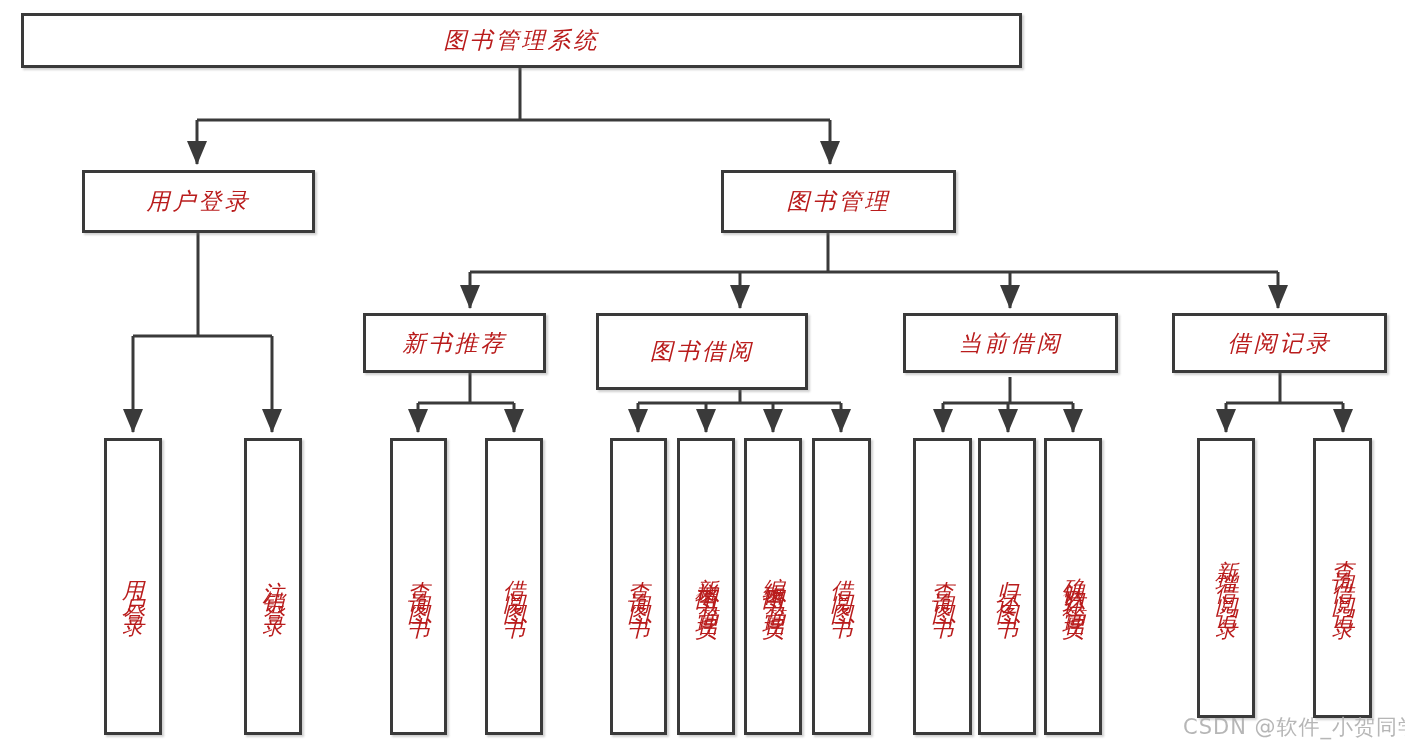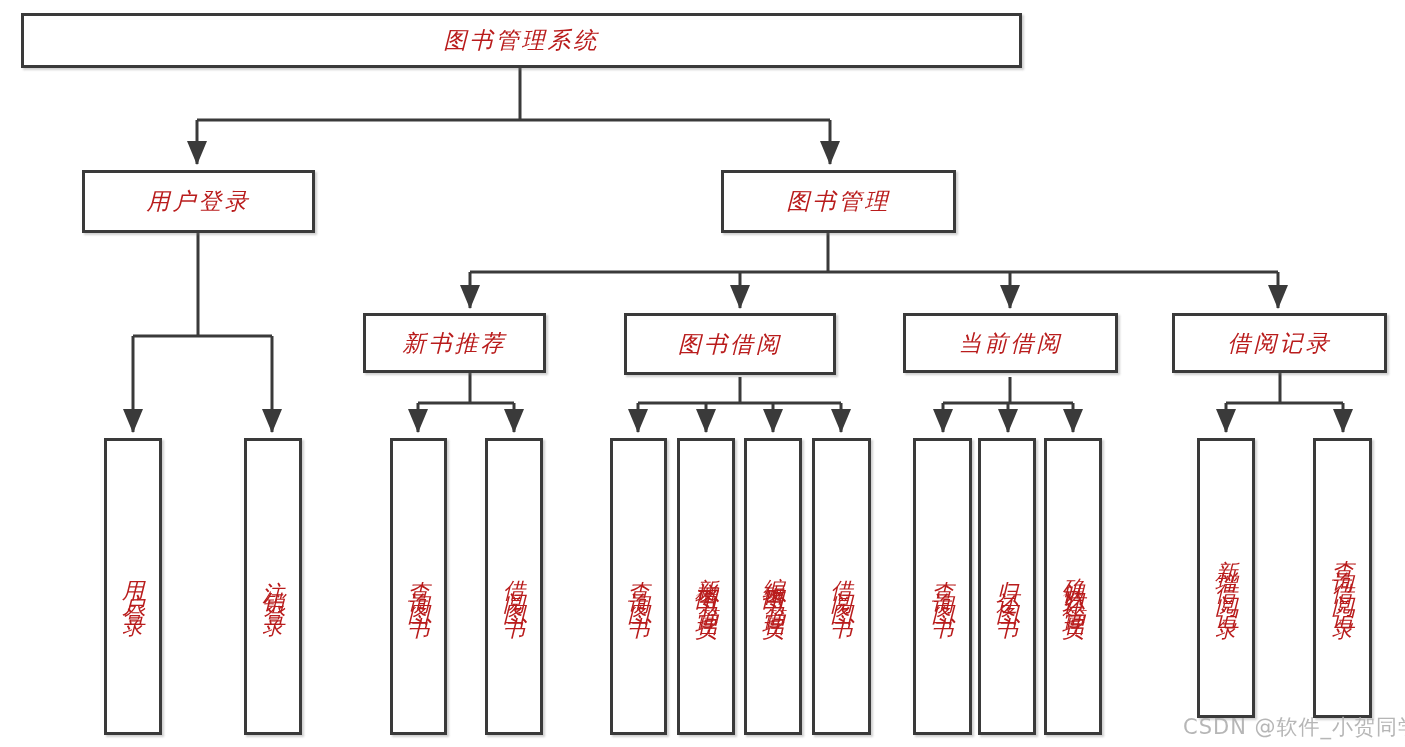--- a/index.html
+++ b/index.html
@@ -109,21 +109,21 @@
     <line x1="1226" y1="403" x2="1226" y2="432" marker-end="url(#arrow)"></line>
     <line x1="1343" y1="403" x2="1343" y2="432" marker-end="url(#arrow)"></line>
   </svg>
 
   <div class="node h" style="left:21px; top:13px; width:1001px; height:55px;">图书管理系统</div>
 
   <div class="node h" style="left:82px; top:170px; width:233px; height:63px;">用户登录</div>
   <div class="node h" style="left:711px; top:170px; width:235px; height:63px;margin-left:10px;">图书管理</div>
 
   <div class="node h" style="left:363px; top:313px; width:183px; height:60px;">新书推荐</div>
-  <div class="node h" style="left:624px; top:313px; width:212px; height:62px;">图书借阅</div>
+  <div class="node h" style="left:596px; top:313px; width:212px; height:77px;">图书借阅</div>
   <div class="node h" style="left:903px; top:313px; width:215px; height:60px;">当前借阅</div>
   <div class="node h" style="left:1172px; top:313px; width:215px; height:60px;">借阅记录</div>
 
   <div class="node v" style="left:104px; top:438px; width:58px; height:297px;">用户登录</div>
   <div class="node v" style="left:244px; top:438px; width:58px; height:297px;">注销登录</div>
 
   <div class="node v" style="left:390px; top:438px; width:57px; height:297px;">查询图书</div>
   <div class="node v" style="left:485px; top:438px; width:58px; height:297px;">借阅图书</div>
 
   <div class="node v" style="left:610px; top:438px; width:57px; height:297px;">查询图书</div>

